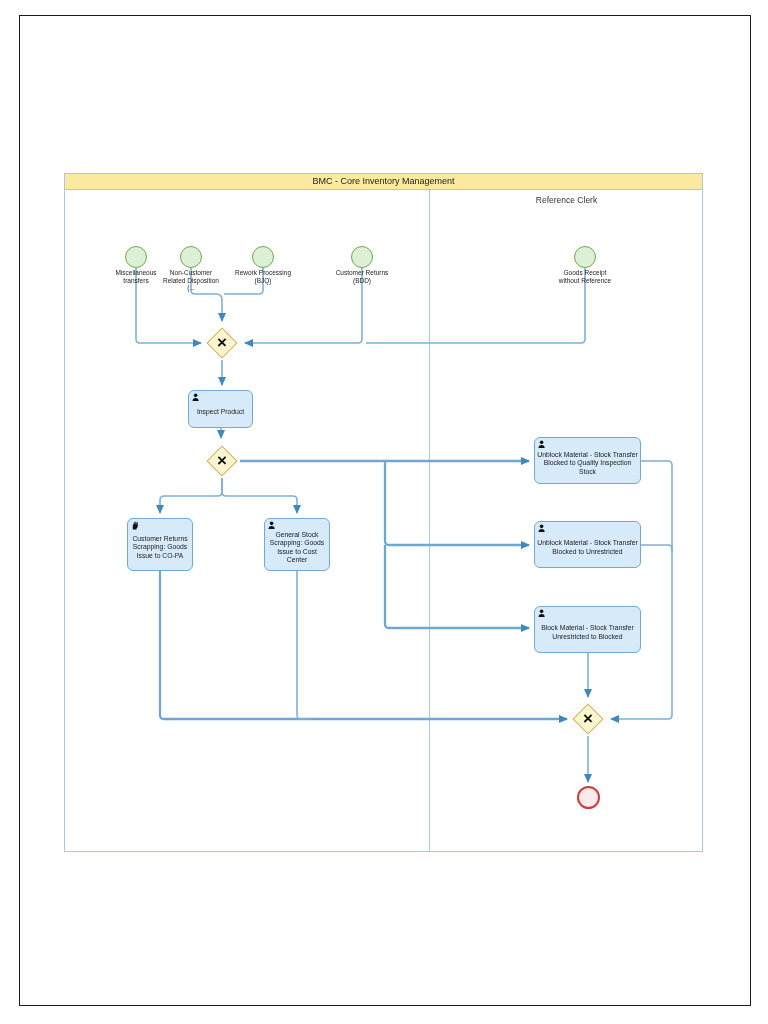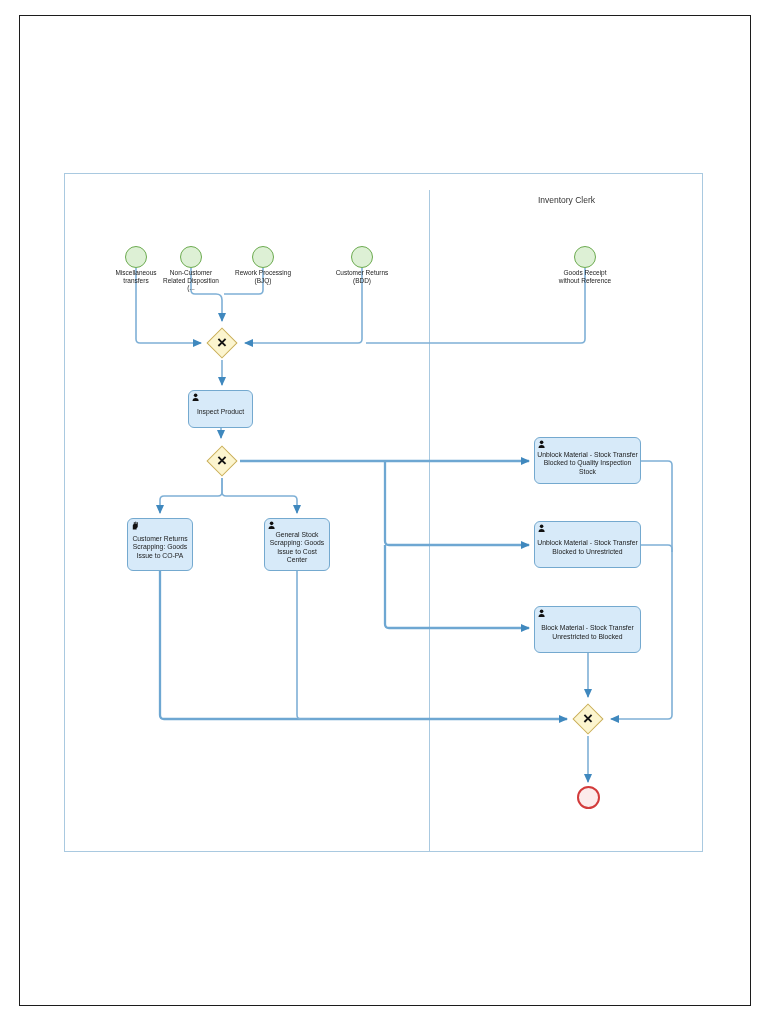--- a/index.html
+++ b/index.html
@@ -31,22 +31,23 @@
   .flow{fill:none;stroke:#7fb0d6;stroke-width:1.6;}
   .flow.thick{stroke:#6ea7d2;stroke-width:2.3;}
 </style>
 </head>
 <body>
 
 <div id="canvas">
   <div class="frame"></div>
 
   <div class="pool">
+    <div class="pool-header">BMC - Core Inventory Management</div>
     <div class="lane-divider"></div>
-    <div class="lane-label l2">Inventory Clerk</div>
+    <div class="lane-label l2">Reference Clerk</div>
   </div>
 
   <svg class="edges">
     <defs>
       <marker id="arrow" markerUnits="userSpaceOnUse" markerWidth="9" markerHeight="8" refX="8" refY="4" orient="auto">
         <path d="M0,0 L9,4 L0,8 Z" fill="#3f88be"></path>
       </marker>
     </defs>
     <path class="flow" d="M136,268 L136,339 Q136,343 140,343 L201,343" marker-end="url(#arrow)"></path>
     <path class="flow" d="M191,268 L191,290 Q191,294 195,294 L216,294 Q222,294 222,300 L222,321" marker-end="url(#arrow)"></path>

